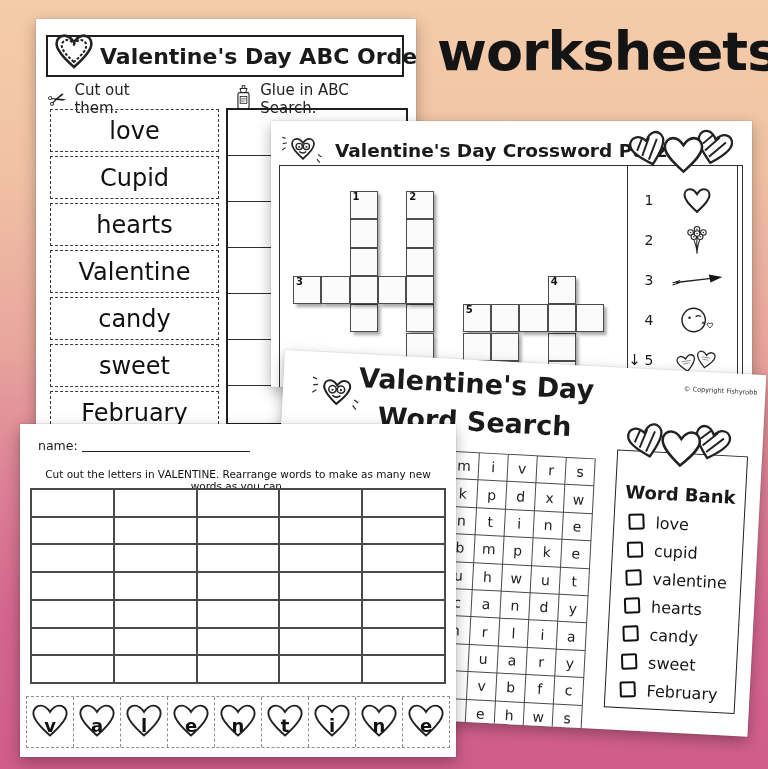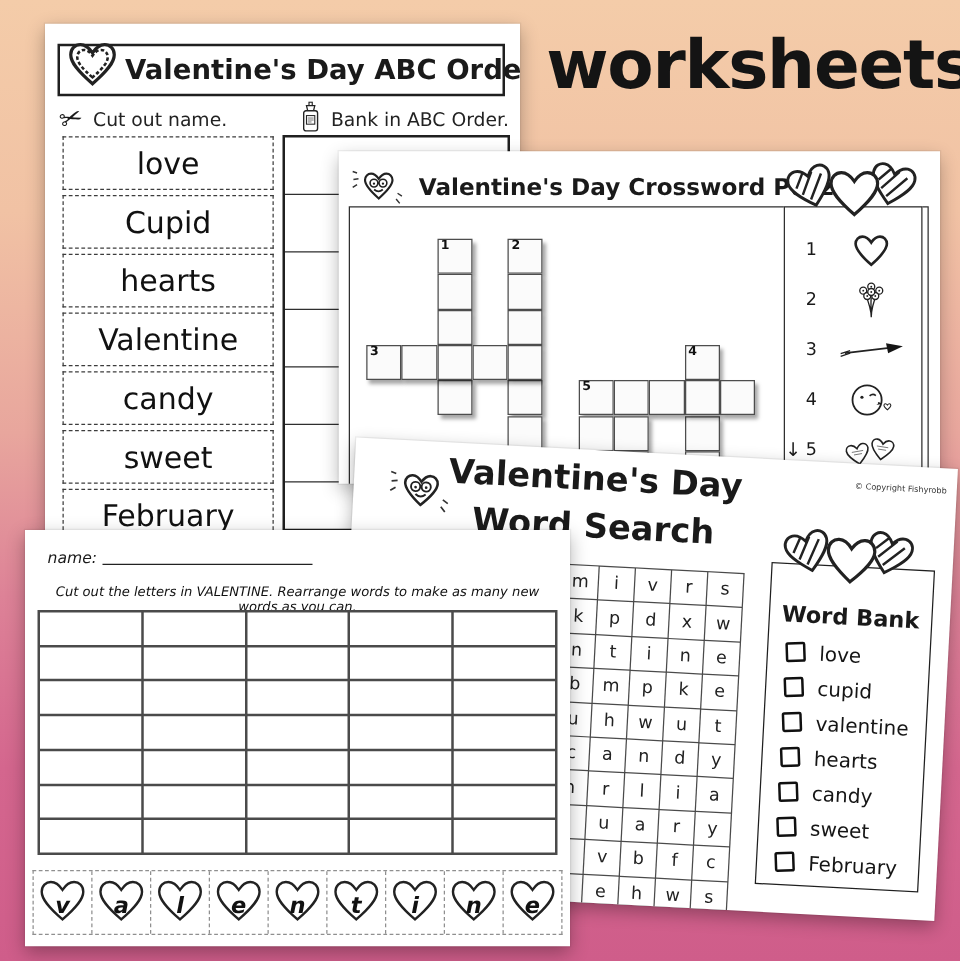--- a/index.html
+++ b/index.html
@@ -71,21 +71,21 @@
            border:1.7px solid #1f1f1f;box-sizing:border-box;}
   .bank-trio{position:absolute;left:340px;top:44px;}
   .bank-title{position:absolute;left:0;top:30px;width:100%;text-align:center;
               font-size:18px;font-weight:800;margin:0;}
   .bank-item{position:absolute;left:14px;display:flex;align-items:center;gap:11px;height:24px;}
   .bank-check{width:12px;height:12px;border:2.6px solid #101010;border-radius:2px;
               transform:rotate(-5deg);background:#fff;}
   .bank-word{font-size:16px;color:#151515;}
 
   
-  .bw{left:20px;top:424px;width:436px;height:333px;overflow:hidden;font-style:italic;}
+  .bw{left:20px;top:424px;width:436px;height:333px;overflow:hidden;}
   .bw-name{position:absolute;left:18px;top:14px;font-size:12.5px;}
   .bw-nameline{position:absolute;left:62px;top:27px;width:168px;border-bottom:1.6px solid #222;}
   .bw-title{position:absolute;right:14px;top:6px;font-size:19px;font-weight:800;margin:0;}
   .bw-instr{position:absolute;left:10px;top:44px;width:416px;text-align:center;
             font-size:10.5px;color:#111;}
   .bw-grid{position:absolute;left:10px;top:64px;width:416px;height:196px;
            display:grid;grid-template-columns:repeat(5,1fr);
            background:#4a4a4a;gap:2px;padding:2px;box-sizing:border-box;}
   .bw-cell{background:#fff;}
   .bw-tiles{position:absolute;left:6px;top:272px;width:424px;height:52px;
@@ -108,29 +108,29 @@
       <span class="abc-heart"><svg width="44" height="40.480000000000004" viewBox="0 0 24 22">
  <path d="M12 19.6C5.6 14 2.5 10.3 2.5 6.9 2.5 4.3 4.4 2.5 6.7 2.5c1.9 0 3.7 1.2 5.3 3.6 1.6-2.4 3.4-3.6 5.3-3.6 2.3 0 4.2 1.8 4.2 4.4 0 3.4-3.1 7.1-9.5 12.7z" fill="#fff" stroke="#222" stroke-width="1.4"></path>
  <g transform="translate(3.6,3.1) scale(0.70)">
               <path d="M12 19.6C5.6 14 2.5 10.3 2.5 6.9 2.5 4.3 4.4 2.5 6.7 2.5c1.9 0 3.7 1.2 5.3 3.6 1.6-2.4 3.4-3.6 5.3-3.6 2.3 0 4.2 1.8 4.2 4.4 0 3.4-3.1 7.1-9.5 12.7z" fill="none" stroke="#222" stroke-width="1.6" stroke-dasharray="2.2 1.4"></path>
             </g>
           </svg></span>
       <h1 class="abc-title">Valentine's Day ABC Order</h1>
     </div>
     <div class="abc-instr">
       <span class="scissors">✂</span>
-      <span class="instr-label">Cut out name.</span>
+      <span class="instr-label">Cut out them.</span>
       <span class="glue-icn"><svg width="17" height="25" viewBox="0 0 18 27">
  <rect x="7.6" y="0.8" width="2.8" height="3" fill="#fff" stroke="#222" stroke-width="1"></rect>
  <path d="M5.4 3.8 h7.2 l-1.1 4.4 h-5 z" fill="#fff" stroke="#222" stroke-width="1.1"></path>
  <rect x="3" y="8.2" width="12" height="17.4" rx="2" fill="#fff" stroke="#222" stroke-width="1.2"></rect>
  <rect x="5.4" y="12.4" width="7.2" height="7.4" fill="#fff" stroke="#222" stroke-width="0.9"></rect>
  <path d="M6.4 14.5h5.2 M6.4 16.2h5.2 M6.4 17.9h3.4" stroke="#555" stroke-width="0.7"></path>
           </svg></span>
-      <span class="instr-label">Bank in ABC Order.</span>
+      <span class="instr-label">Glue in ABC Search.</span>
     </div>
     <div class="abc-words">
         <div class="abc-word">love</div>
         <div class="abc-word">Cupid</div>
         <div class="abc-word">hearts</div>
         <div class="abc-word">Valentine</div>
         <div class="abc-word">candy</div>
         <div class="abc-word">sweet</div>
         <div class="abc-word">February</div>
       </div>

